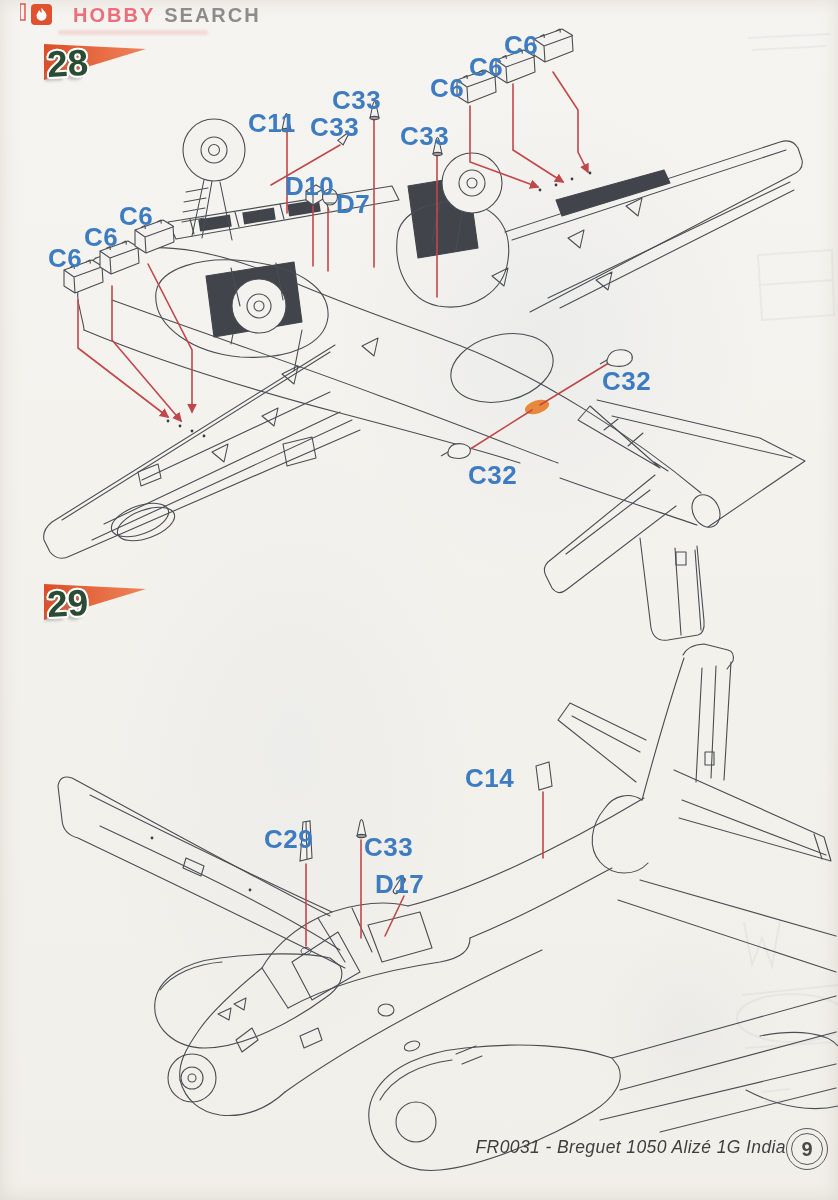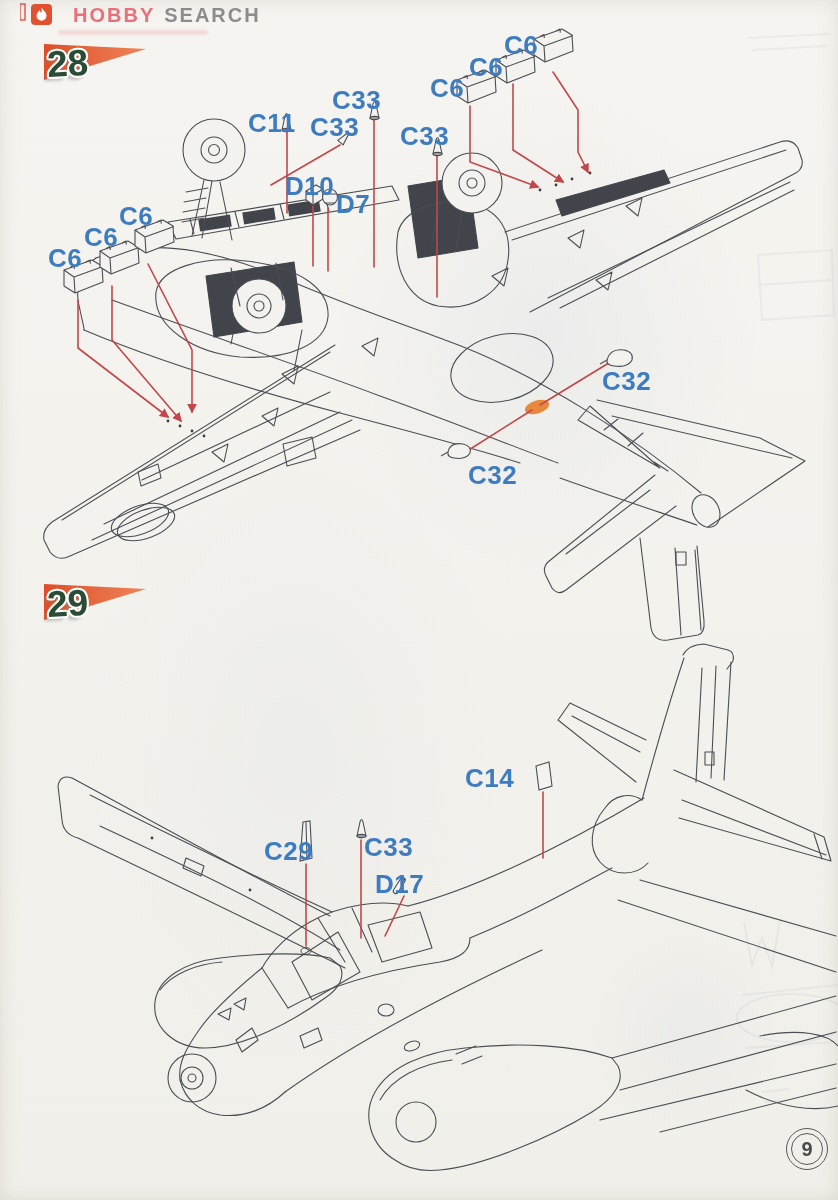--- a/index.html
+++ b/index.html
@@ -326,21 +326,22 @@
   <div class="callout" style="left:48px;top:243px;">C6</div>
   <div class="callout" style="left:84px;top:222px;">C6</div>
   <div class="callout" style="left:119px;top:201px;">C6</div>
   <div class="callout" style="left:504px;top:30px;">C6</div>
   <div class="callout" style="left:469px;top:52px;">C6</div>
   <div class="callout" style="left:430px;top:73px;">C6</div>
   <div class="callout" style="left:602px;top:366px;">C32</div>
   <div class="callout" style="left:468px;top:460px;">C32</div>
 
   <div class="callout" style="left:465px;top:763px;text-align:right;">C14</div>
-  <div class="callout" style="left:264px;top:824px;margin-top:12px;">C29</div>
+  <div class="callout" style="left:264px;top:824px;">C29</div>
   <div class="callout" style="left:364px;top:832px;">C33</div>
   <div class="callout" style="left:375px;top:869px;">D17</div>
 
+  <div id="footer-text">FR0031 - Breguet 1050 Alizé 1G India</div>
   <div id="page-circle">
     <div class="inner">9</div>
   </div>
 
 </div>
 
 </body></html>

